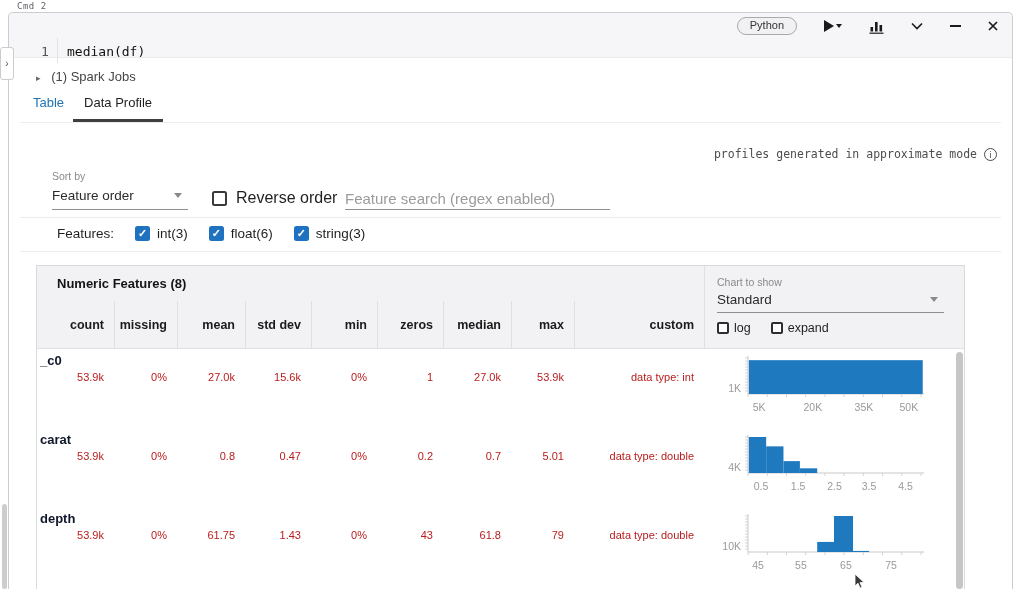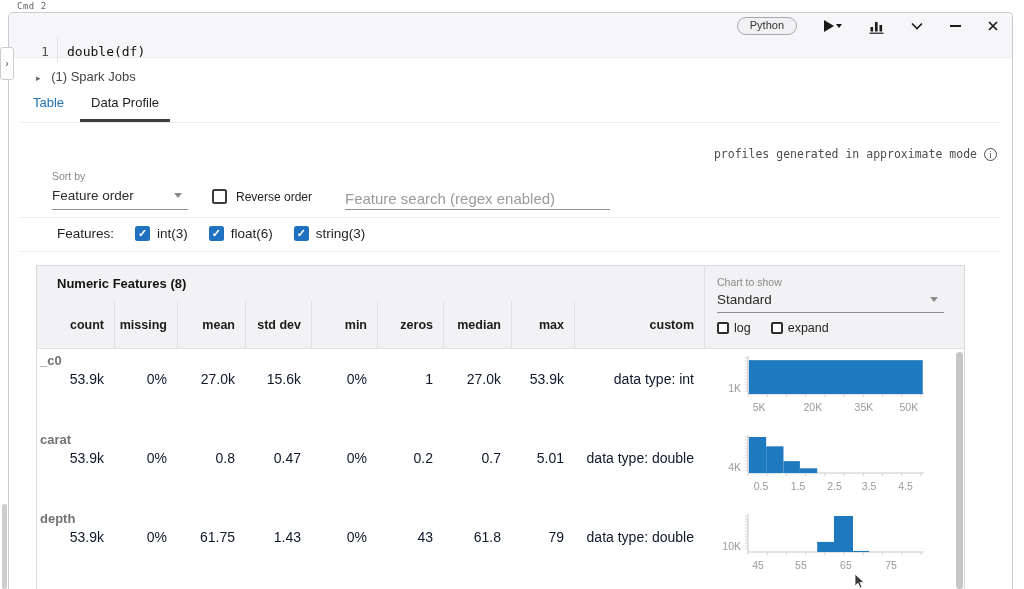--- a/index.html
+++ b/index.html
@@ -29,38 +29,38 @@
 
   .handle { position: absolute; left: 0; top: 47px; width: 14px; height: 33px; background: #fff;
             border: 1px solid #c9ccd1; border-radius: 3px; display: flex; align-items: center;
             justify-content: center; font-size: 10px; color: #555; cursor: pointer; z-index: 5; }
 
   .spark-row { position: absolute; left: 36px; top: 69px; font-size: 13px; color: #454545; cursor: pointer; }
   .spark-tri { font-size: 9px; color: #666; margin-right: 7px; }
 
   .tabs-row { position: absolute; left: 33px; top: 95px; display: flex; align-items: flex-start; }
   .tab { font-size: 13px; cursor: pointer; }
-  .tab-inactive { color: #2272b4; margin-right: 16px; padding-bottom: 10px; }
+  .tab-inactive { color: #2272b4; margin-right: 9px; padding-bottom: 10px; }
   .tab-active { color: #1f1f1f; padding: 0 11px 9px; border-bottom: 3px solid #3f3f3f; }
 
   .hdiv { position: absolute; left: 20px; width: 981px; height: 1px; background: #ececee; }
 
   .notice { position: absolute; top: 147px; right: 27px; display: flex; align-items: flex-end; gap: 7px; }
   .notice-text { font-size: 11.5px; color: #4d4d4d; }
   .info-circle { width: 13px; height: 13px; border: 1px solid #4a4a4a; border-radius: 50%;
                  font-size: 9px; color: #4a4a4a; display: flex; align-items: center; justify-content: center; cursor: pointer; }
 
   .sort-label { position: absolute; left: 52px; top: 170px; font-size: 10.5px; color: #8a8a8a; }
   .sort-select { position: absolute; left: 52px; top: 188px; width: 136px; height: 22px;
                  border-bottom: 1px solid #8f8f8f; font-size: 13.5px; color: #2b2b2b; cursor: pointer; }
   .dd-caret { position: absolute; right: 6px; top: 5px; width: 0; height: 0;
               border-top: 5px solid #8a8a8a; border-left: 4.5px solid transparent; border-right: 4.5px solid transparent; }
   .cb-plain { width: 15px; height: 15px; border: 2px solid #3a3a3a; border-radius: 2.5px; background: #fff; cursor: pointer; }
   .reverse-wrap { position: absolute; left: 212px; top: 189px; display: flex; align-items: center; gap: 9px; }
-  .reverse-label { font-size: 12px; color: #1f1f1f; }
+  .reverse-label { font-size: 16px; color: #1f1f1f; }
   .search-input { position: absolute; left: 345px; top: 187px; width: 265px; height: 23px; border: none;
                   border-bottom: 1px solid #8f8f8f; font-size: 15px; color: #333; background: transparent; outline: none;
                   font-family: "Liberation Sans", sans-serif; }
   .search-input::placeholder { color: #9b9b9b; }
 
   .features-row { position: absolute; left: 57px; top: 226px; display: flex; align-items: center; gap: 21px; text-align: right; }
   .features-label { font-size: 13.5px; color: #1f1f1f; }
   .filter-item { display: flex; align-items: center; gap: 7px; cursor: pointer; }
   .cb-checked { width: 15px; height: 15px; border-radius: 2.5px; background: #1f72bf; color: #fff;
                 font-size: 11px; font-weight: bold; display: flex; align-items: center; justify-content: center; cursor: pointer; }
@@ -78,44 +78,44 @@
   .chart-show-label { position: absolute; left: 12px; top: 10px; font-size: 10.5px; color: #8a8a8a; }
   .chart-select { position: absolute; left: 12px; top: 26px; width: 227px; height: 21px;
                   border-bottom: 1px solid #8f8f8f; font-size: 13.5px; color: #2b2b2b; cursor: pointer; }
   .chart-cbs { position: absolute; left: 12px; top: 55px; display: flex; align-items: center; gap: 20px; }
   .cb-small { width: 12px; height: 12px; border: 2px solid #2e2e2e; border-radius: 2px; background: #fff; cursor: pointer; }
   .cb-small-label { font-size: 12.5px; color: #1f1f1f; margin-left: 5px; }
   .chart-cb-item { display: flex; align-items: center; }
 
   .rows-wrap { position: relative; }
   .feature-row { position: relative; height: 79px; }
-  .feature-name { position: absolute; left: 3px; top: 4px; font-size: 13px; font-weight: bold; color: #737373; }
+  .feature-name { position: absolute; left: 3px; top: 4px; font-size: 13px; font-weight: bold; color: #0f172a; }
   .values-row { position: absolute; left: 0; top: 22px; display: flex; }
-  .val-cell { font-size: 14px; color: #0f172a; text-align: right; padding-right: 10px; }
+  .val-cell { font-size: 11px; color: #b91c1c; text-align: right; padding-right: 10px; }
   .hist-svg { position: absolute; left: 667px; top: 2px; }
   .tick { font-size: 10.5px; fill: #9a9a9a; font-family: "Liberation Sans", sans-serif; }
 
   .v-scrollbar { position: absolute; left: 956px; top: 352px; width: 7px; height: 237px;
                  background: #c6c6c6; border-radius: 4px; cursor: pointer; }
   .left-strip { position: absolute; left: 2px; top: 504px; width: 5px; height: 85px; background: #cdcdcd; border-radius: 3px; }
   .cursor-glyph { position: absolute; left: 853px; top: 574px; }
 </style>
 </head>
 <body>
 
 <div class="canvas">
 
   <div class="cmd-label mono">Cmd 2</div>
 
   <div class="cell"></div>
 
   <div class="code-area">
     <span class="line-no mono">1</span>
     <span class="gutter-line"></span>
-    <span class="code-text mono">double(df)</span>
+    <span class="code-text mono">median(df)</span>
   </div>
 
   <div class="toolbar">
     <span class="lang-pill">Python</span>
     <span class="run-btn">
       <span class="play-tri"></span>
       <span class="mini-caret"></span>
     </span>
     <span class="icon-btn">
       <svg width="15" height="15" viewBox="0 0 15 15">

